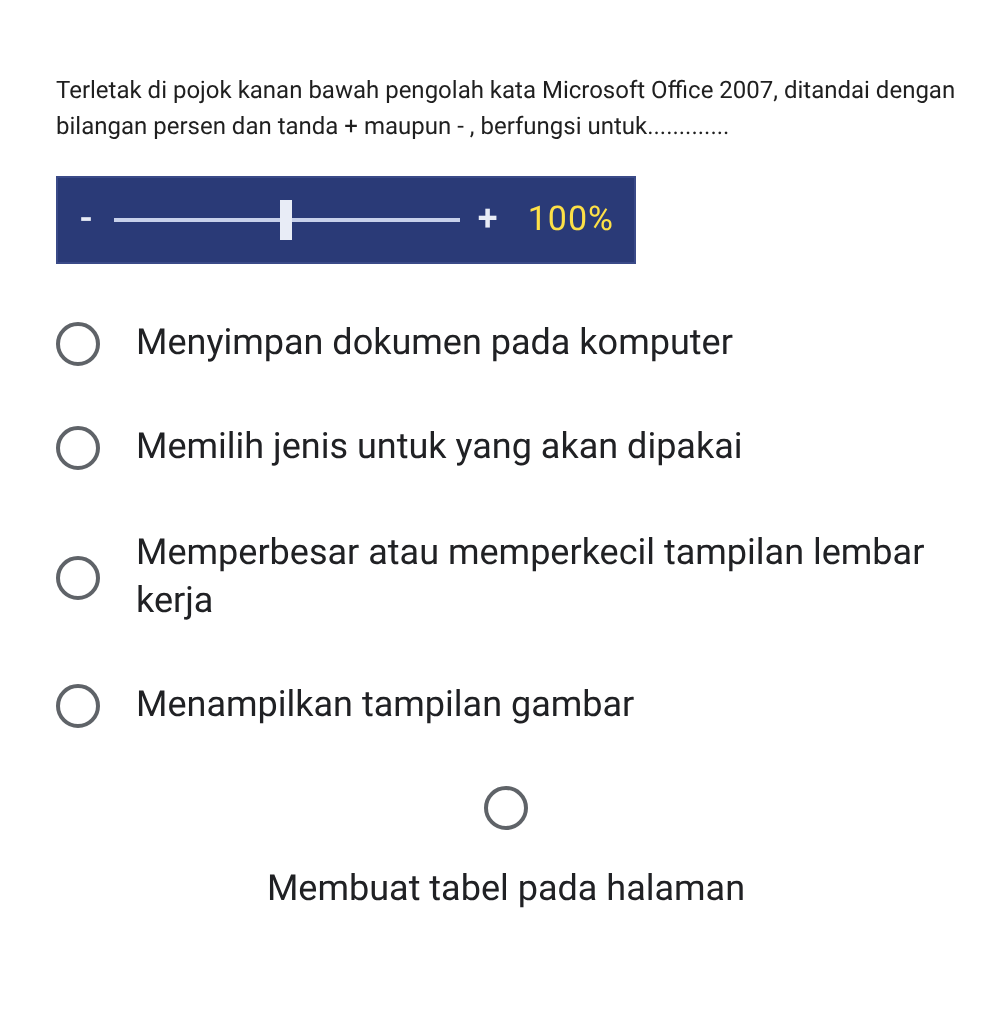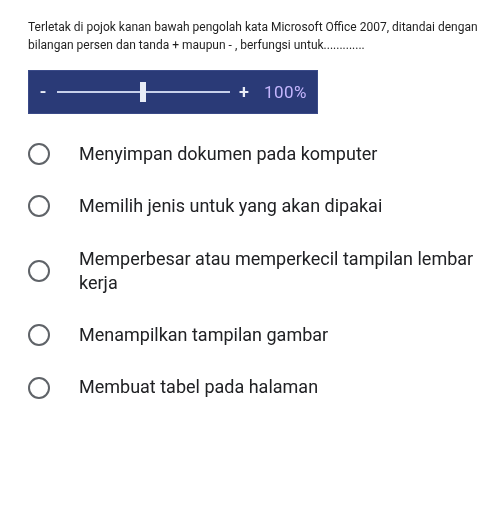--- a/index.html
+++ b/index.html
@@ -4,21 +4,21 @@
 <style>
   * { box-sizing: border-box; margin: 0; padding: 0; }
   body {
     font-family: Roboto, Arial, sans-serif;
     background: #fff;
     width: 502px;
     height: 511px;
     overflow: hidden;
   }
   .card {
-    padding: 18px 24px 18px 28px;
+    padding: 36px 24px 18px 28px;
   }
   .question {
     font-size: 12px;
     color: #1f1f1f;
     line-height: 1.5;
     margin-bottom: 16px;
   }
   .zoom-strip {
     width: 290px;
     height: 44px;
@@ -48,21 +48,21 @@
   .slider-handle {
     position: absolute;
     top: 50%;
     left: 50%;
     transform: translate(-50%, -50%);
     width: 6px;
     height: 20px;
     background: #e8ecf6;
   }
   .zoom-value {
-    color: #c4b5fd;
+    color: #fde047;
     font-size: 17px;
     letter-spacing: 0.5px;
     margin-left: 6px;
   }
   .option {
     display: flex;
     align-items: center;
     gap: 18px;
     margin-bottom: 28px;
     cursor: pointer;
@@ -71,21 +71,20 @@
     width: 22px;
     height: 22px;
     border: 2px solid #5f6368;
     border-radius: 50%;
     flex-shrink: 0;
   }
   .option-label {
     font-size: 18px;
     color: #202124;
     line-height: 1.35;
-    margin-left: 11px;
   }
 </style>
 </head>
 <body>
 
 <div class="card">
   <div class="question">Terletak di pojok kanan bawah  pengolah kata Microsoft Office 2007, ditandai dengan bilangan persen dan tanda + maupun - , berfungsi untuk.............</div>
 
   <div class="zoom-strip">
     <span class="zoom-minus">-</span>
@@ -105,17 +104,17 @@
     <div class="option-label">Memilih jenis untuk yang akan dipakai</div>
   </div>
   <div class="option">
     <div class="radio"></div>
     <div class="option-label">Memperbesar atau memperkecil tampilan lembar kerja</div>
   </div>
   <div class="option">
     <div class="radio"></div>
     <div class="option-label">Menampilkan tampilan gambar</div>
   </div>
-  <div class="option" style="margin-bottom:0;">
+  <div class="option" style="margin-bottom:0;flex-direction:column;">
     <div class="radio"></div>
     <div class="option-label">Membuat tabel pada halaman</div>
   </div>
 </div>
 
 </body></html>

